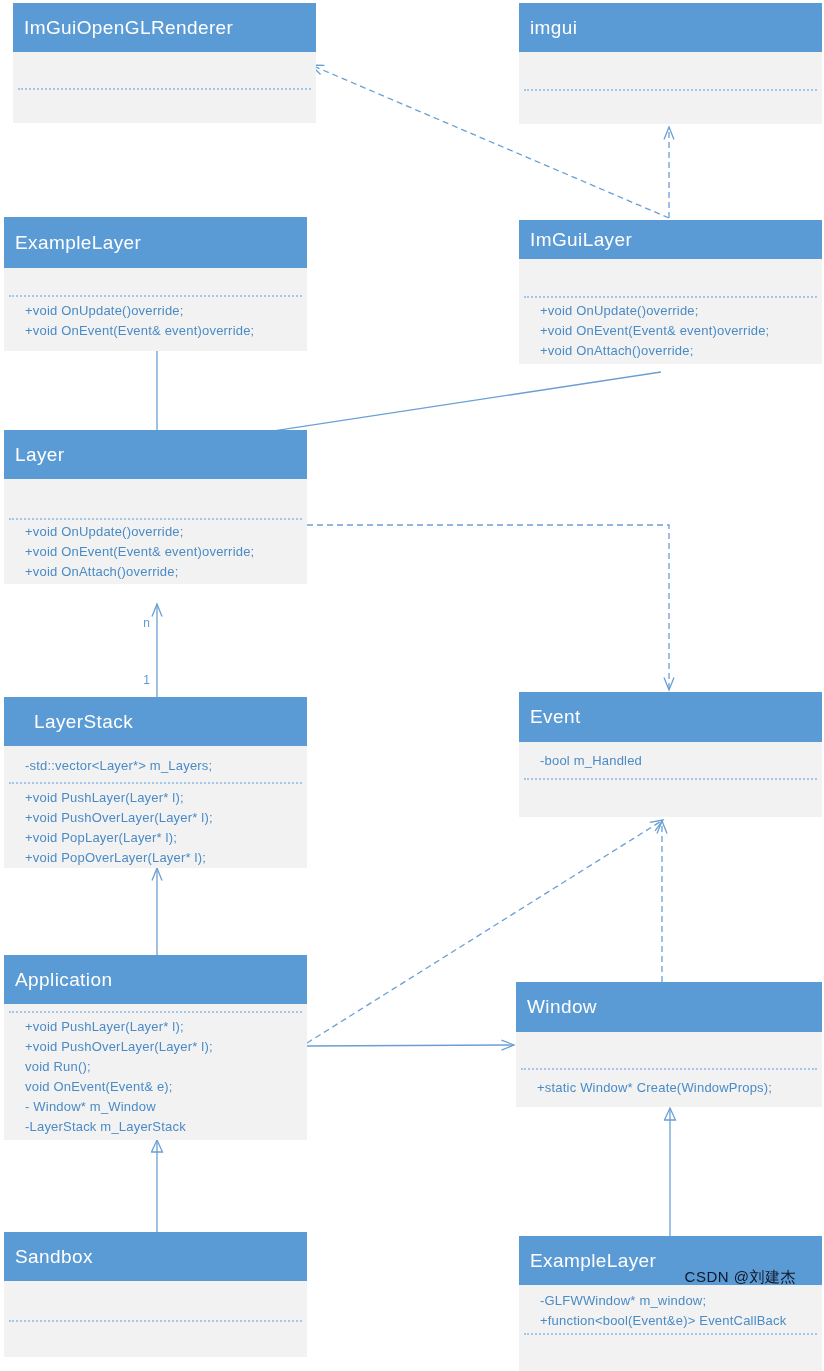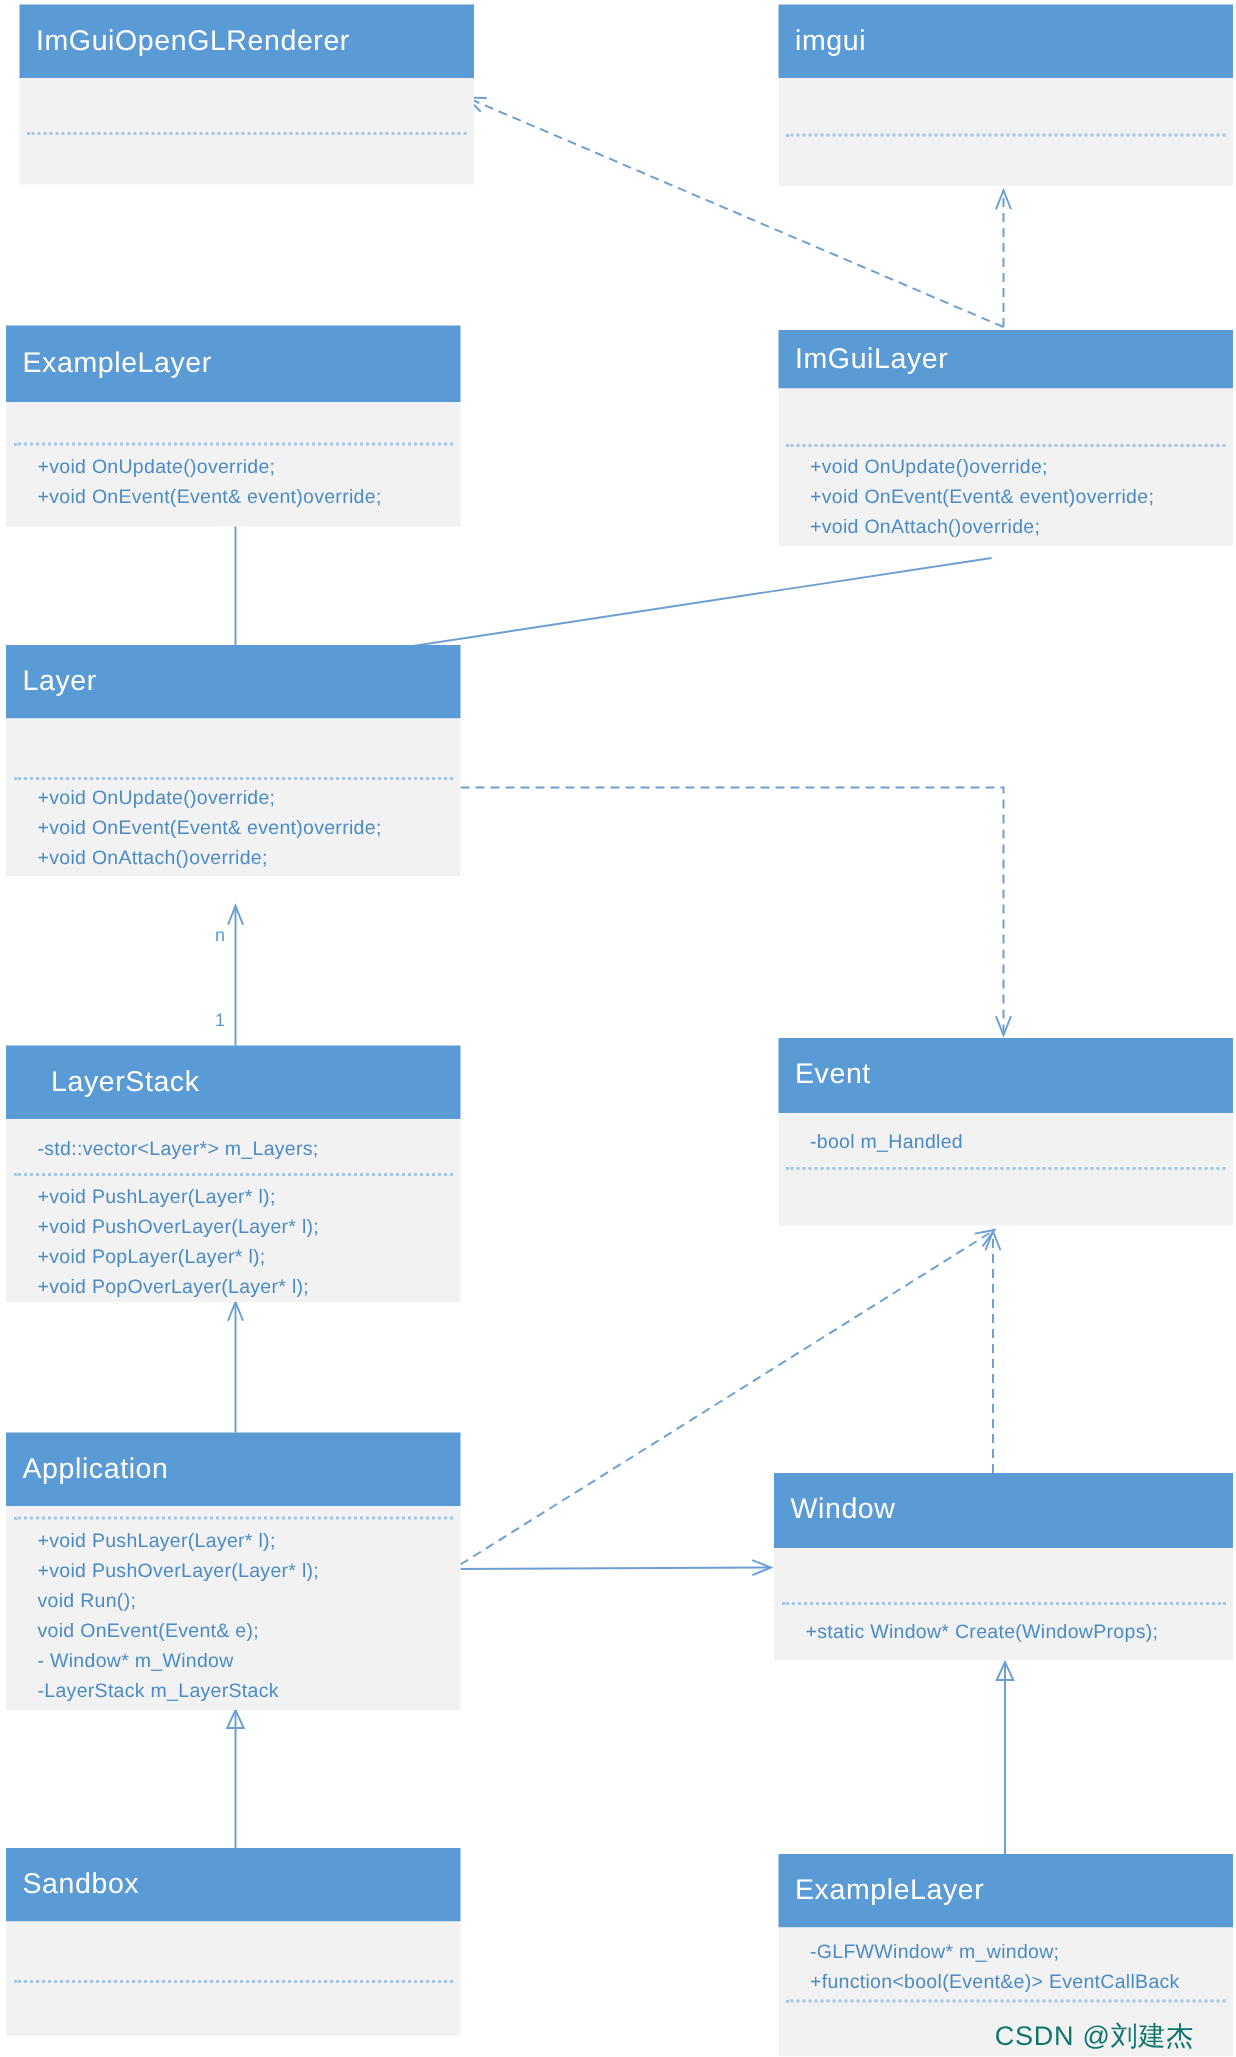--- a/index.html
+++ b/index.html
@@ -39,22 +39,22 @@
   #c3{left:519px;top:220px;}#c3 .uml-header{height:39px;} #c3 .uml-attrs{height:37px;} #c3 .uml-methods{height:66px;padding-top:3px;}
   #c4{left:4px;top:430px;}  #c4 .uml-header{height:49px;} #c4 .uml-attrs{height:39px;} #c4 .uml-methods{height:64px;padding-top:2px;}
   #c5{left:4px;top:697px;}  #c5 .uml-header{height:49px;padding-left:30px;} #c5 .uml-attrs{height:36px;padding-top:10px;} #c5 .uml-methods{height:84px;padding-top:4px;}
   #c6{left:519px;top:692px;}#c6 .uml-header{height:50px;} #c6 .uml-attrs{height:36px;padding-top:9px;} #c6 .uml-methods{height:37px;}
   #c7{left:4px;top:955px;}  #c7 .uml-header{height:49px;} #c7 .uml-attrs{height:7px;padding:0;} #c7 .uml-methods{height:127px;padding-top:4px;}
   #c8{left:516px;top:982px;width:306px;} #c8 .uml-header{height:50px;} #c8 .uml-attrs{height:36px;} #c8 .uml-methods{height:37px;padding-top:8px;}
   #c9{left:4px;top:1232px;} #c9 .uml-header{height:49px;} #c9 .uml-attrs{height:39px;} #c9 .uml-methods{height:35px;}
   #c10{left:519px;top:1236px;}#c10 .uml-header{height:49px;} #c10 .uml-attrs{height:48px;padding-top:6px;} #c10 .uml-methods{height:38px;}
 
   .watermark{
-    position:absolute;right:28px;top:1345px;z-index:2;
-    color:#0f766e;font-size:18px;letter-spacing:0.5px;
+    position:absolute;right:28px;top:1268px;z-index:2;
+    color:#0f172a;font-size:15px;letter-spacing:0.5px;
   }
 </style>
 </head>
 <body>
 
 <div id="stage">
 
   <svg id="connectors" width="824" height="1371" viewBox="0 0 824 1371">
     <defs>
       <marker id="mTri" markerWidth="15" markerHeight="14" refX="13" refY="6.5" orient="auto" markerUnits="userSpaceOnUse">

